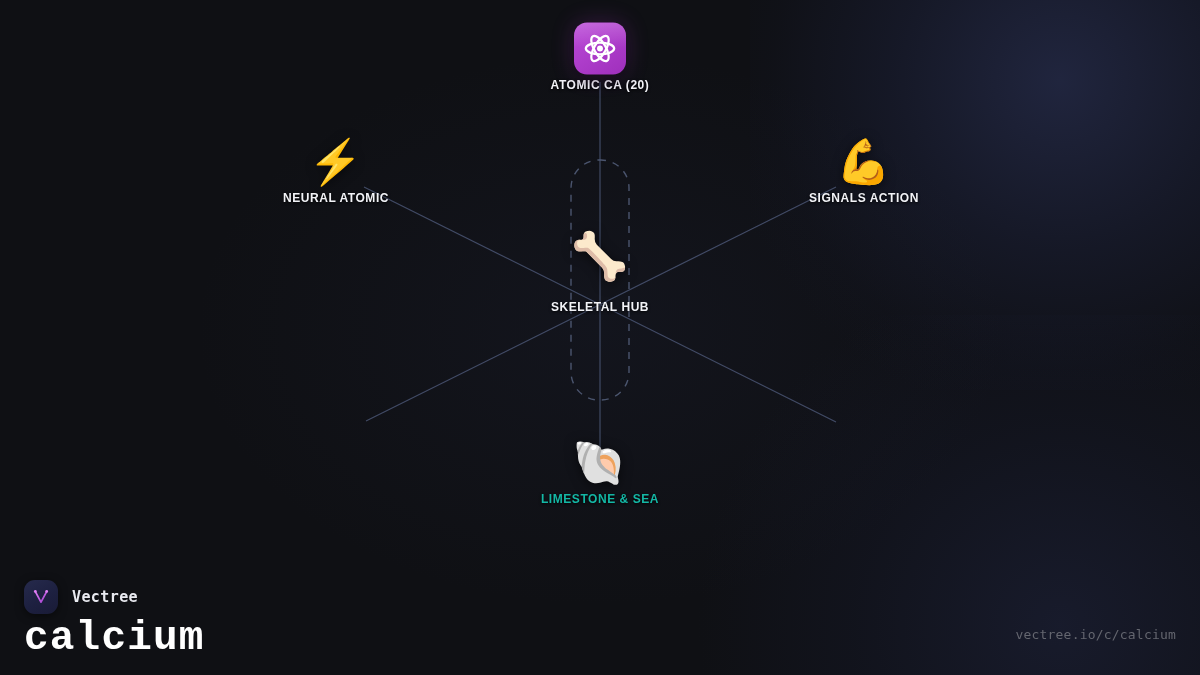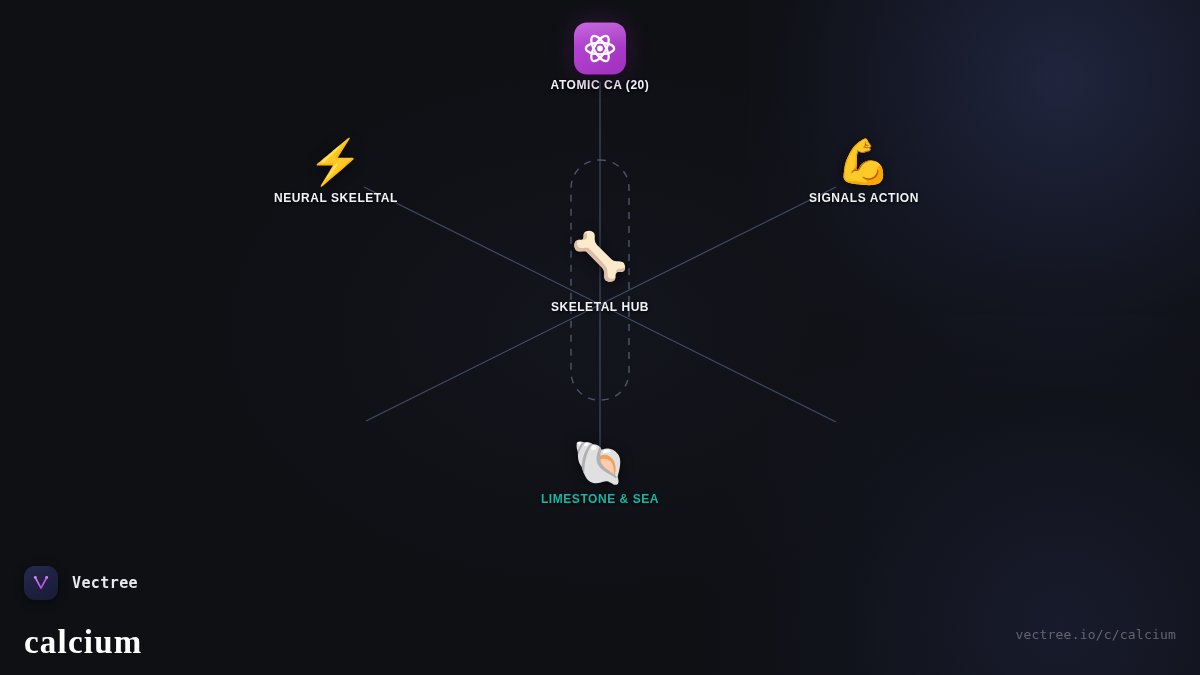--- a/index.html
+++ b/index.html
@@ -88,41 +88,41 @@
     text-shadow:0 1px 3px rgba(0,0,0,0.9);
   }
   .node.hub .label { margin-top:18px; }
   .node.hub .emoji { font-size:46px; }
 
   
   #footer {
     position:absolute;
     left:24px; bottom:16px;
     display:flex; flex-direction:column;
-    gap:26px;
+    gap:4px;
     z-index:5;
   }
   .brand-row { display:flex; align-items:center; gap:14px; }
   .brand-logo {
     width:34px; height:34px;
     border-radius:11px;
     background:linear-gradient(150deg,#262a4c 0%,#1d2040 55%,#191b36 100%);
     display:flex; align-items:center; justify-content:center;
     box-shadow:0 2px 8px rgba(0,0,0,0.5);
   }
   .brand-name {
     font-family:"DejaVu Sans Mono", monospace;
     font-size:15px;
     font-weight:bold;
     color:#e9eaf0;
     letter-spacing:0.4px;
   }
   .slug {
-    font-family:Liberation Serif, serif;
-    font-size:33px;
+    font-family:Liberation Mono, monospace;
+    font-size:41px;
     font-weight:bold;
     color:#ffffff;
     letter-spacing:1.2px;
     line-height:1;
   }
   #url {
     position:absolute;
     right:24px; bottom:33px;
     font-family:"DejaVu Sans Mono", monospace;
     font-size:13px;
@@ -155,21 +155,21 @@
           <circle cx="12" cy="12" r="2.1" fill="#fff"></circle>
           <ellipse cx="12" cy="12" rx="10" ry="4.1" fill="none" stroke="#fff" stroke-width="1.6"></ellipse>
           <ellipse cx="12" cy="12" rx="10" ry="4.1" fill="none" stroke="#fff" stroke-width="1.6" transform="rotate(60 12 12)"></ellipse>
           <ellipse cx="12" cy="12" rx="10" ry="4.1" fill="none" stroke="#fff" stroke-width="1.6" transform="rotate(120 12 12)"></ellipse>
         </svg>
       </div>
       <div class="label" style="color: rgb(242, 243, 247);">ATOMIC CA (20)</div>
     </div>
     <div class="node" style="left: 336px; top: 170px;">
       <div class="emoji">⚡</div>
-      <div class="label" style="color: rgb(242, 243, 247);">NEURAL SKELETAL</div>
+      <div class="label" style="color: rgb(242, 243, 247);">NEURAL ATOMIC</div>
     </div>
     <div class="node" style="left: 864px; top: 170px;">
       <div class="emoji">💪</div>
       <div class="label" style="color: rgb(242, 243, 247);">SIGNALS ACTION</div>
     </div>
     <div class="node" style="left: 600px; top: 471px;">
       <div class="emoji">🐚</div>
       <div class="label" style="color: #14b8a6;">LIMESTONE &amp; SEA</div>
     </div>
     <div class="node hub" style="left: 600px; top: 272px;">

